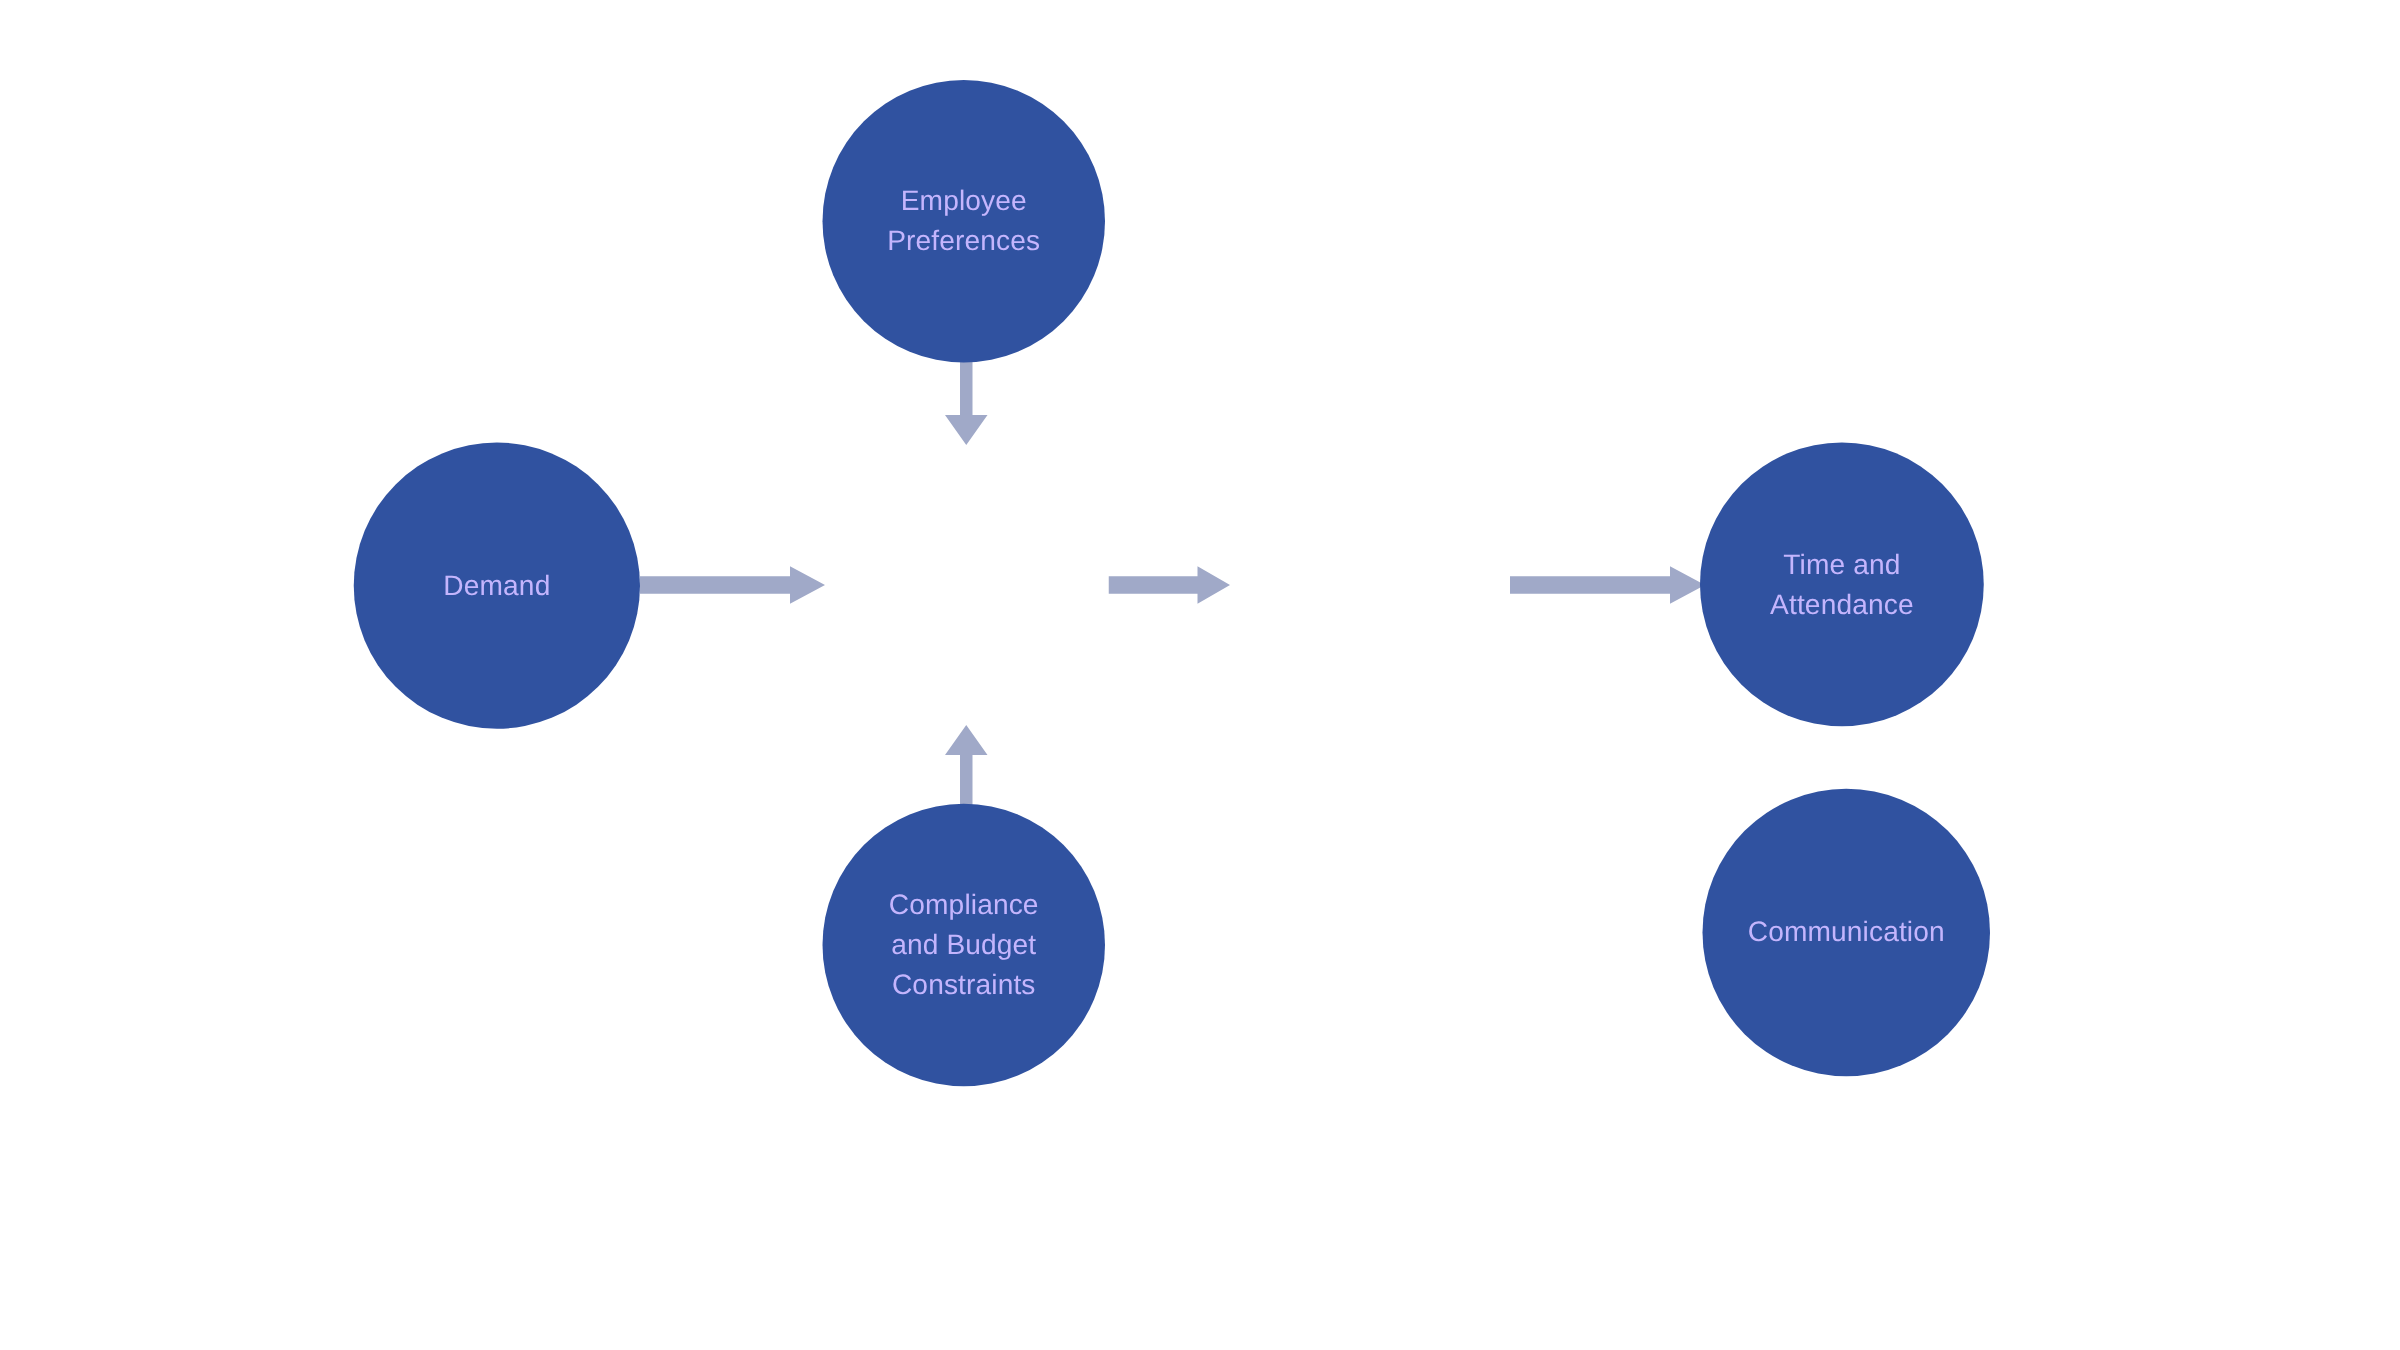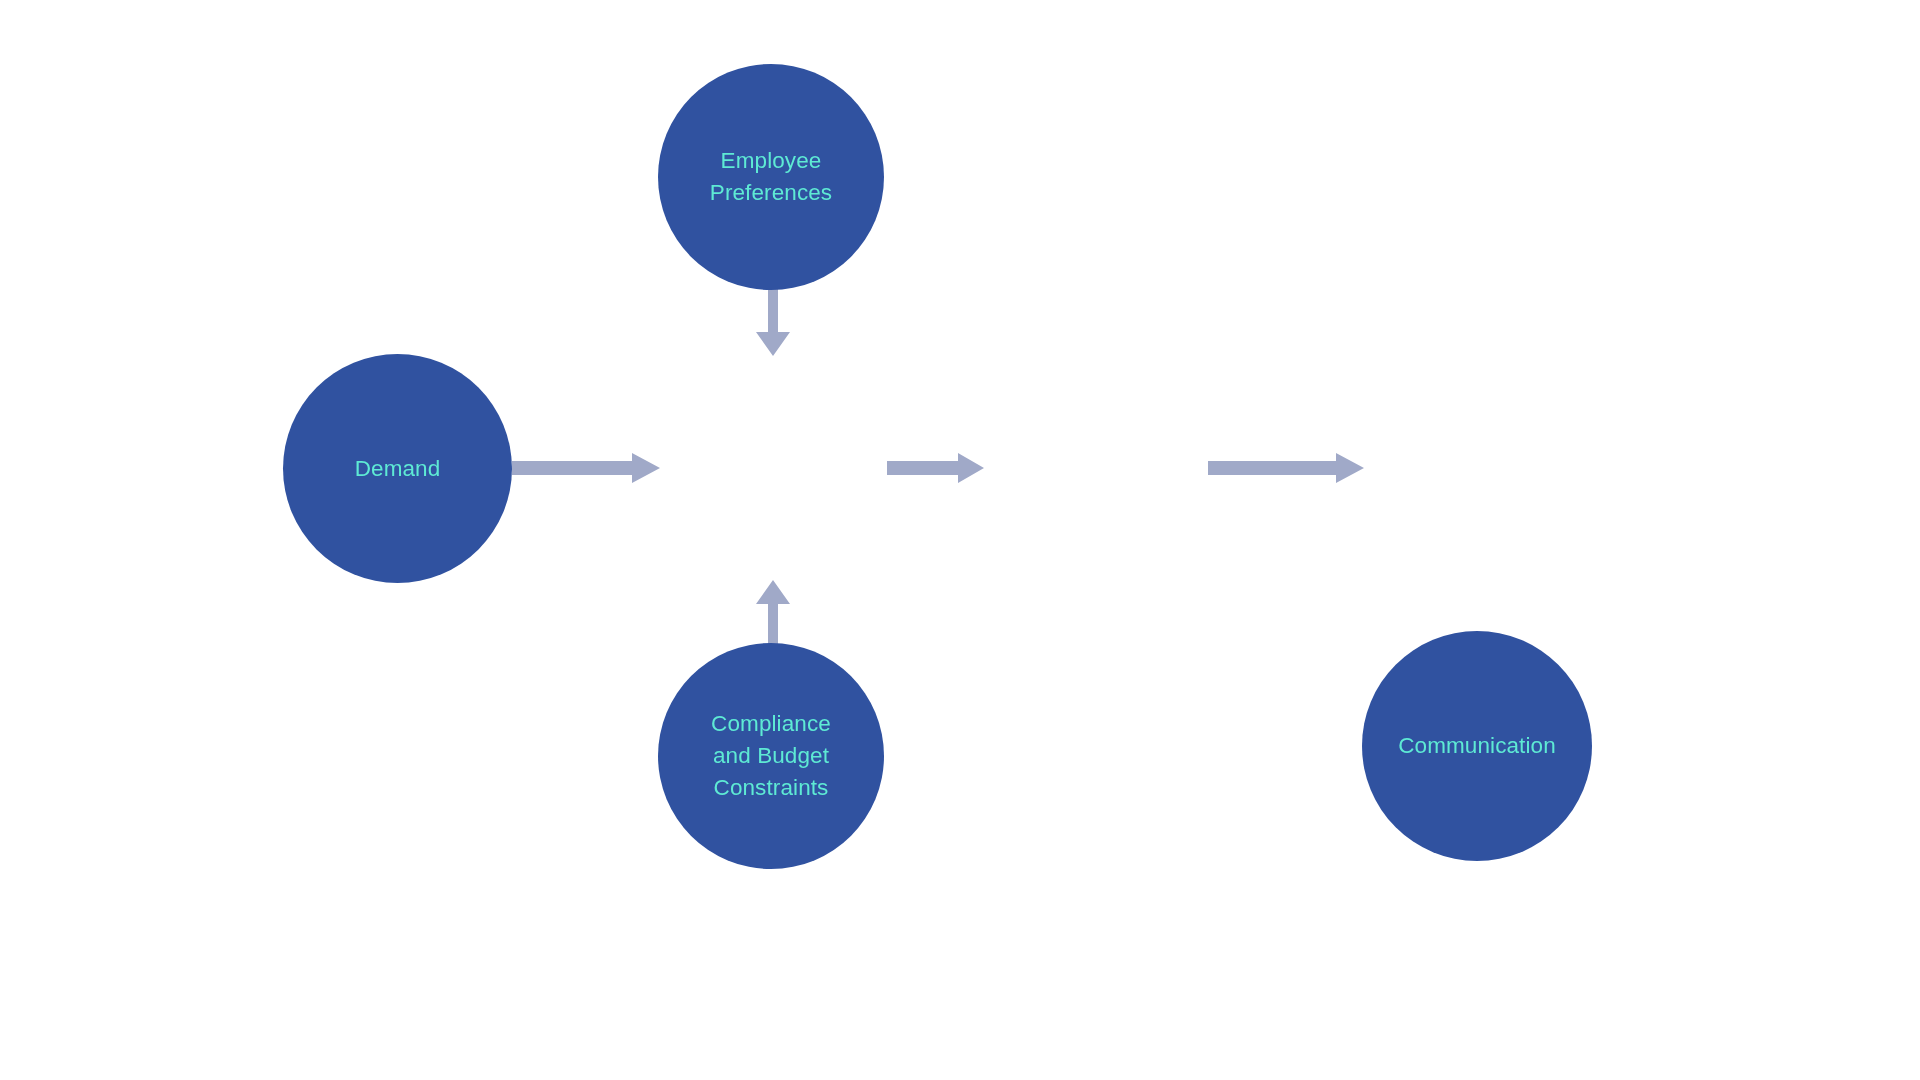--- a/index.html
+++ b/index.html
@@ -31,21 +31,21 @@
   .node {
     position: absolute;
     border-radius: 50%;
     background: #3052A0;
     display: flex;
     align-items: center;
     justify-content: center;
     box-sizing: border-box;
   }
   .node-label {
-    color: #5eead4;
+    color: #c4b5fd;
     font-family: "Liberation Sans", sans-serif;
     font-size: 22.5px;
     line-height: 32px;
     text-align: center;
     white-space: pre-line;
     letter-spacing: 0.1px;
     font-weight: 400;
   }
   .label-wide {
     width: 180px;
@@ -86,20 +86,24 @@
     <span class="node-label label-wide">Employee
 Preferences</span>
   </div>
 
   <div class="node" style="left:283px; top:354px; width:229px; height:229px;align-items:center;">
     <span class="node-label label-wide">Demand</span>
   </div>
 
 
 
+  <div class="node" style="left:1360px; top:354px; width:227px; height:227px;">
+    <span class="node-label label-wide">Time and
+Attendance</span>
+  </div>
 
   <div class="node" style="left:658px; top:643px; width:226px; height:226px;">
     <span class="node-label label-wide">Compliance
 and Budget
 Constraints</span>
   </div>
 
   <div class="node" style="left:1362px; top:631px; width:230px; height:230px;">
     <span class="node-label label-xwide">Communication</span>
   </div>

